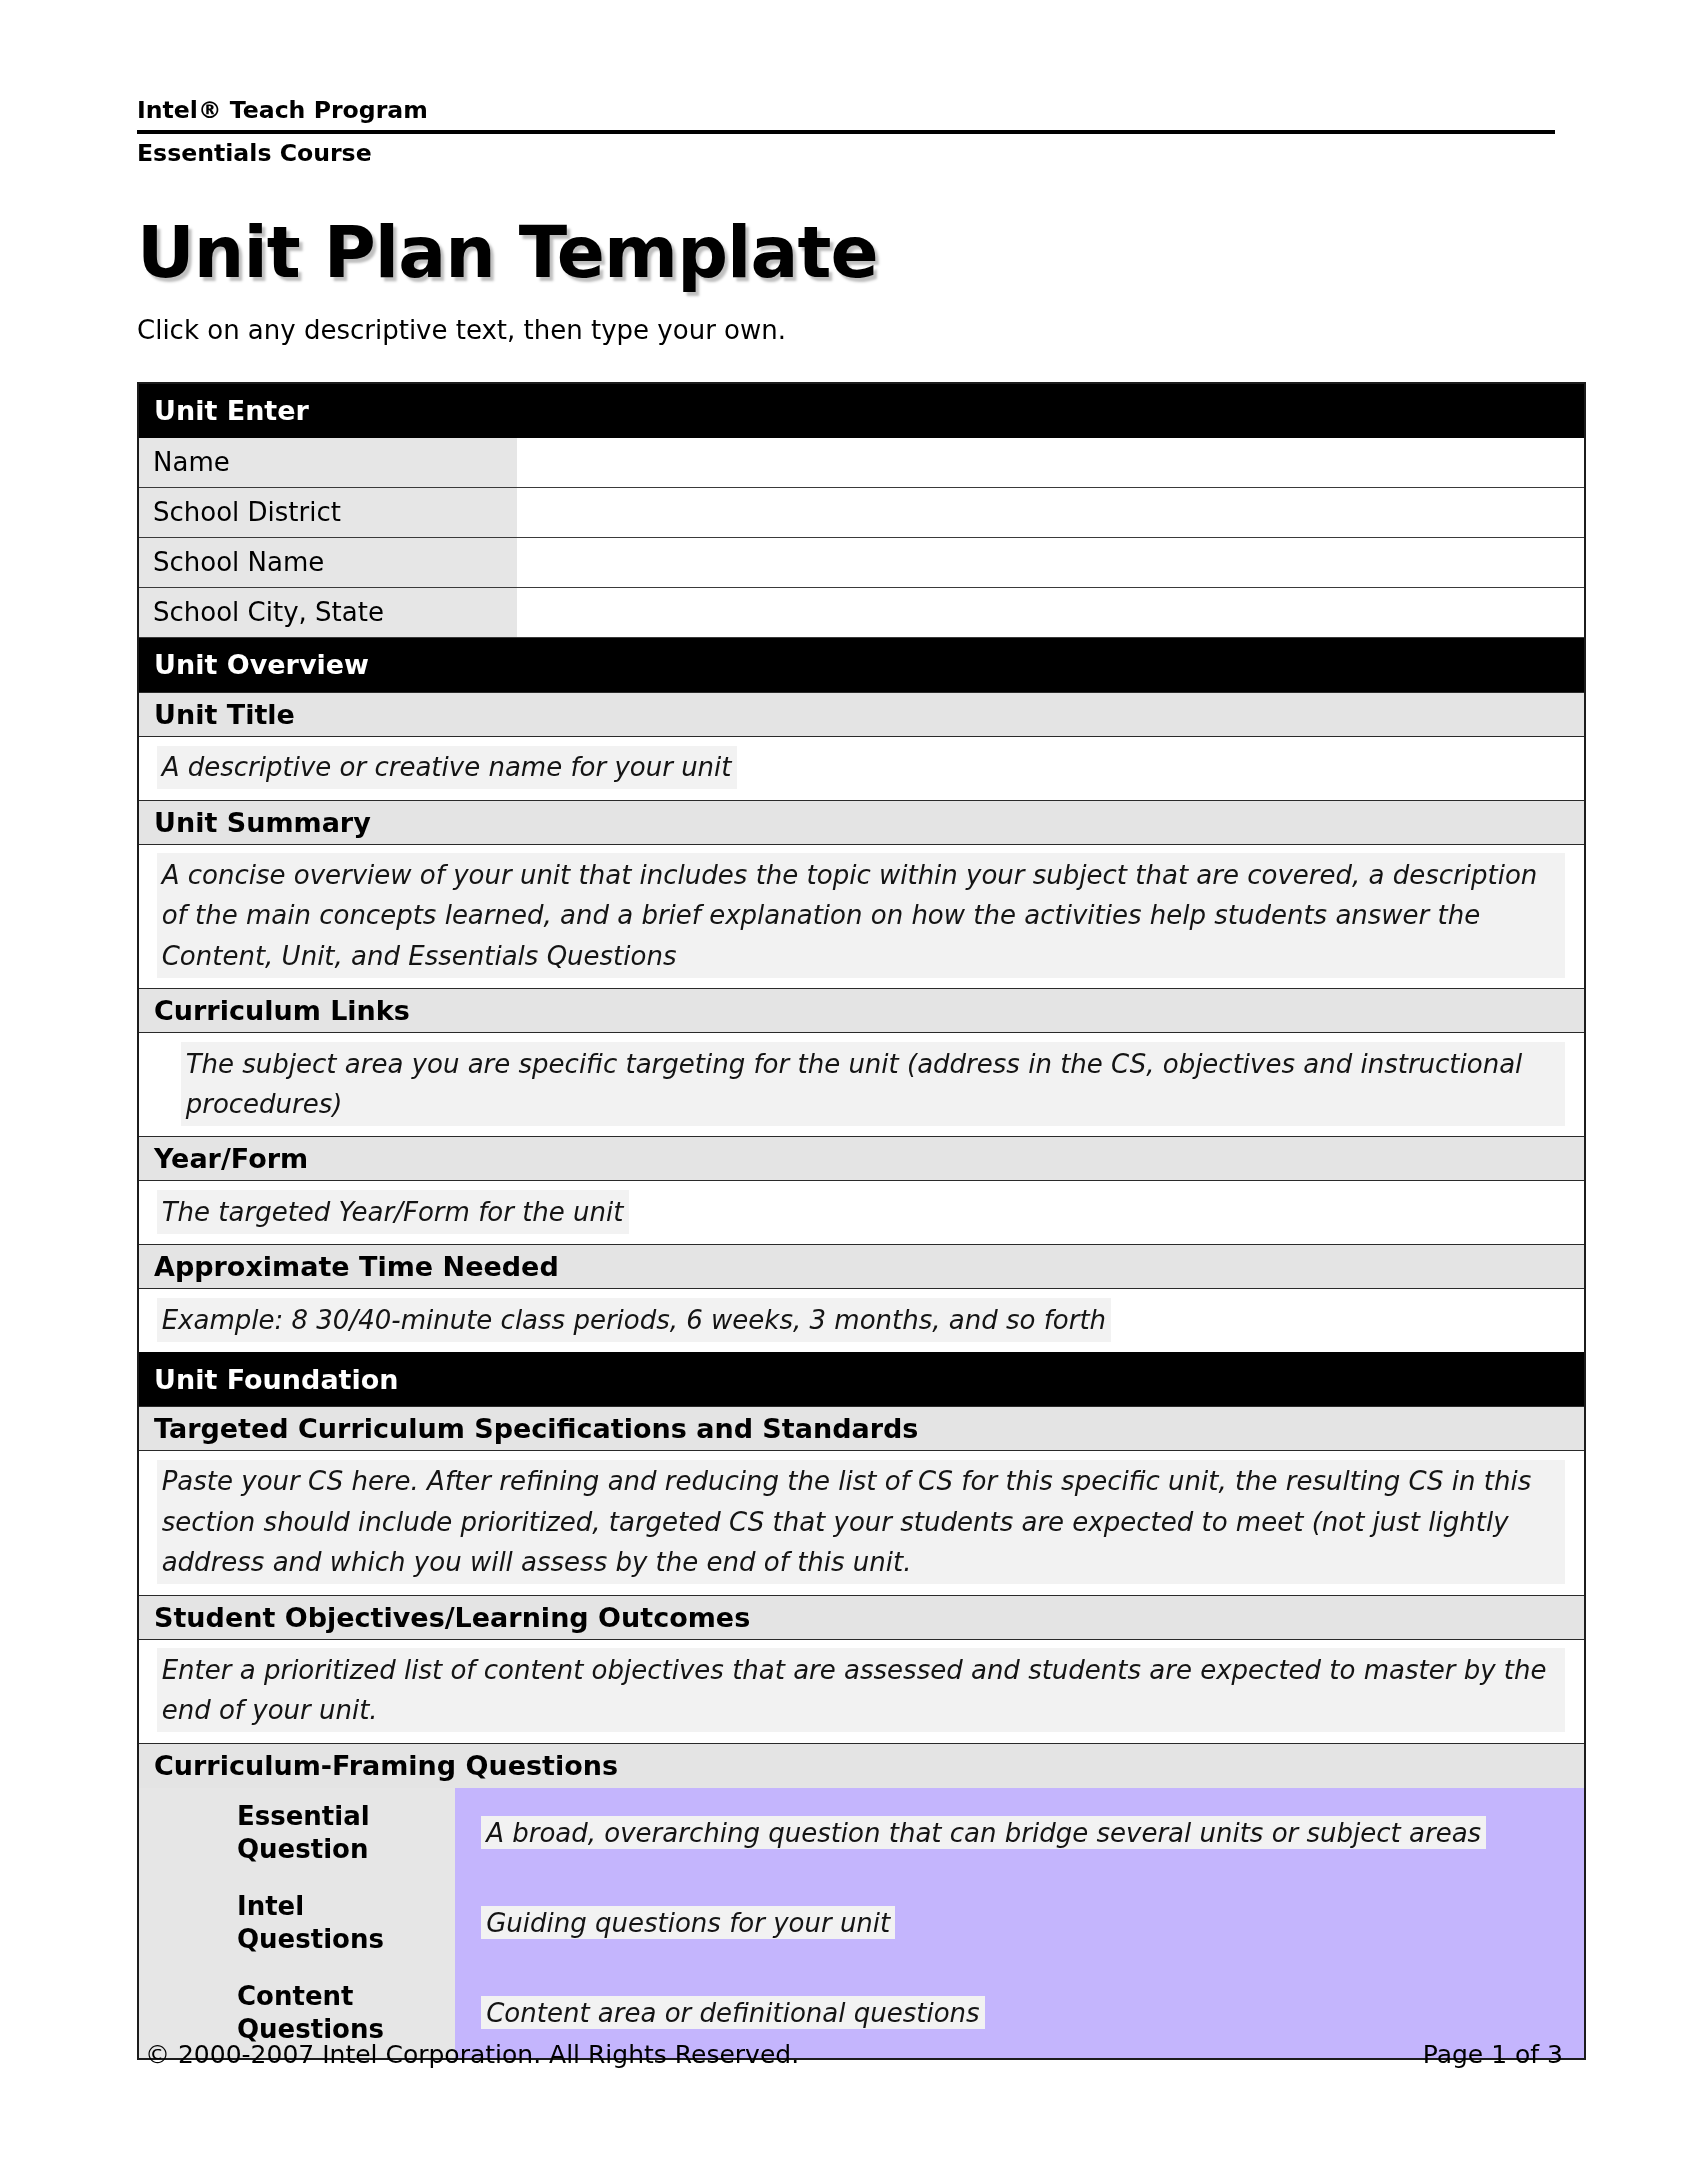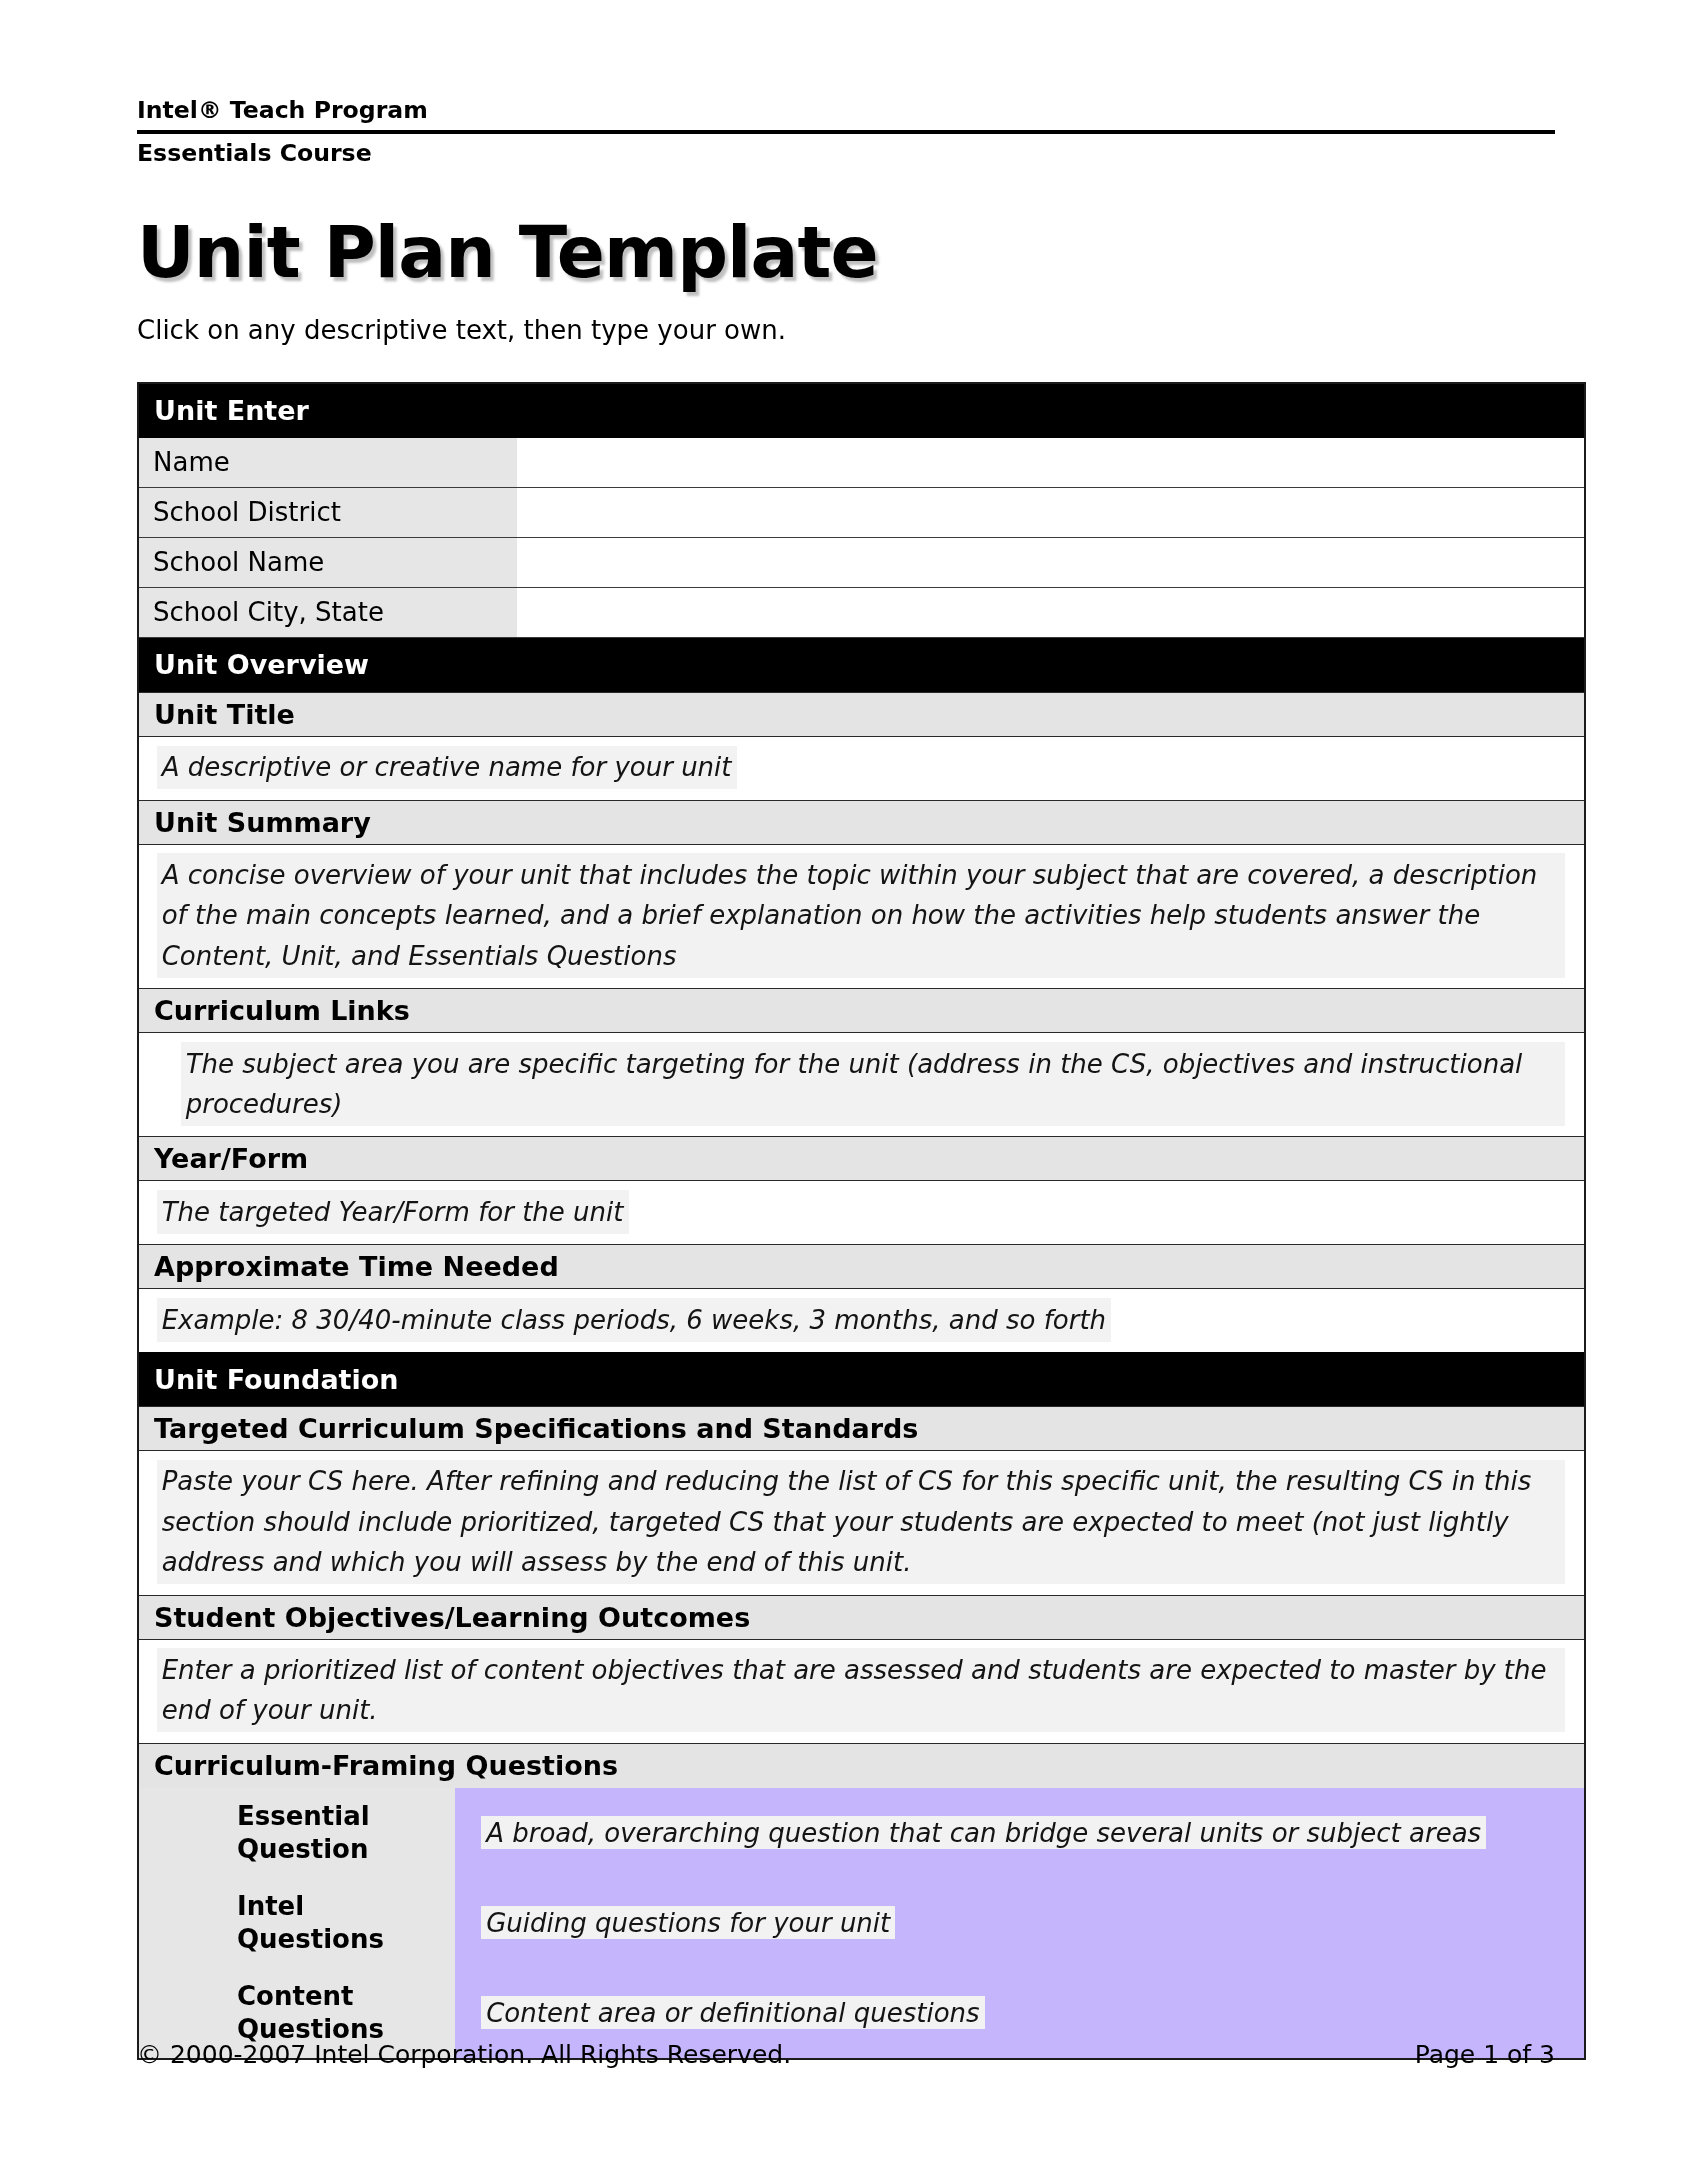--- a/index.html
+++ b/index.html
@@ -91,20 +91,21 @@
     padding:7px 6px 7px 26px;
     font-size:26px;font-style:italic;color:#141414;
     background:#c4b5fd;
   }
 
   
   .footer{
     position:absolute;top:2040px;left:137px;width:1418px;
     display:flex;justify-content:space-between;align-items:baseline;
     font-size:25px;
+    padding-left:8px;
   }
 </style>
 </head>
 <body>
 
 <div class="page">
   <div class="content">
 
     <div class="doc-header narrow">
       <div class="hdr-line">Intel® Teach Program</div>

